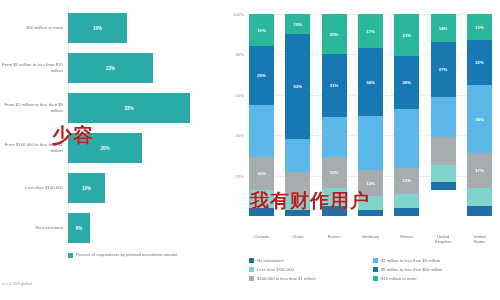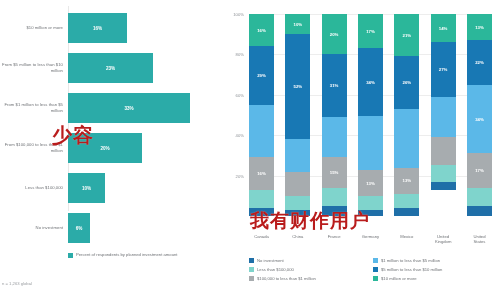--- a/index.html
+++ b/index.html
@@ -92,21 +92,21 @@
   .overlay-line {
     position: absolute;
     color: #b91c1c;
     font-family: "DejaVu Sans", sans-serif;
     font-weight: bold;
     white-space: nowrap;
     text-shadow: 0 0 1px rgba(255,255,255,.55);
   }
   #ov1 { left: 52px; top: 122px; font-size: 20px; letter-spacing: 1px; }
   #ov2 { left: 288px; top: 122px; font-size: 19px; letter-spacing: 1px; }
-  #ov3 { left: 250px; top: 208px; font-size: 19px; letter-spacing: 1px; }
+  #ov3 { left: 250px; top: 188px; font-size: 19px; letter-spacing: 1px; }
 </style>
 </head>
 <body>
 
 <div id="root">
 
   <div class="left-panel">
     <div class="left-axis-line"></div>
     <div id="left-bars">
         <div class="lbar-row" style="top: 8px;">

